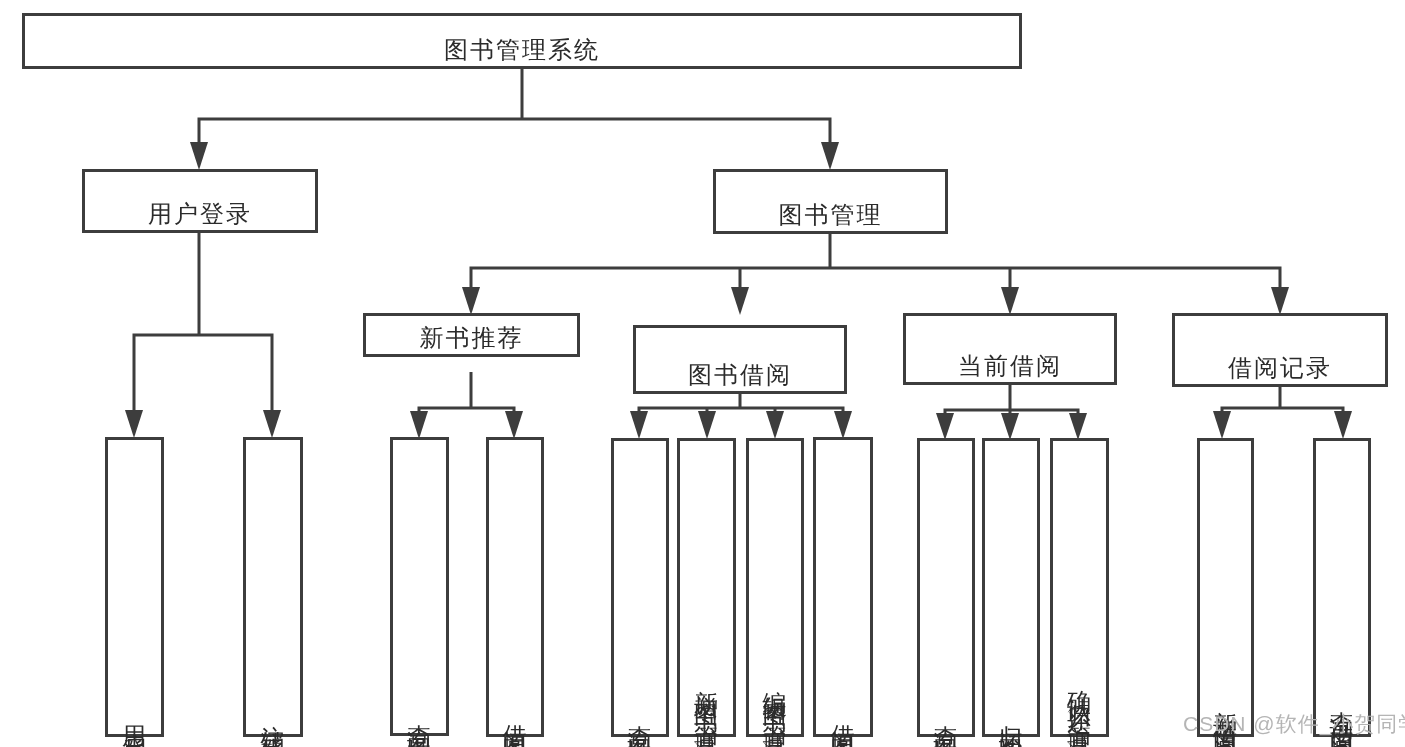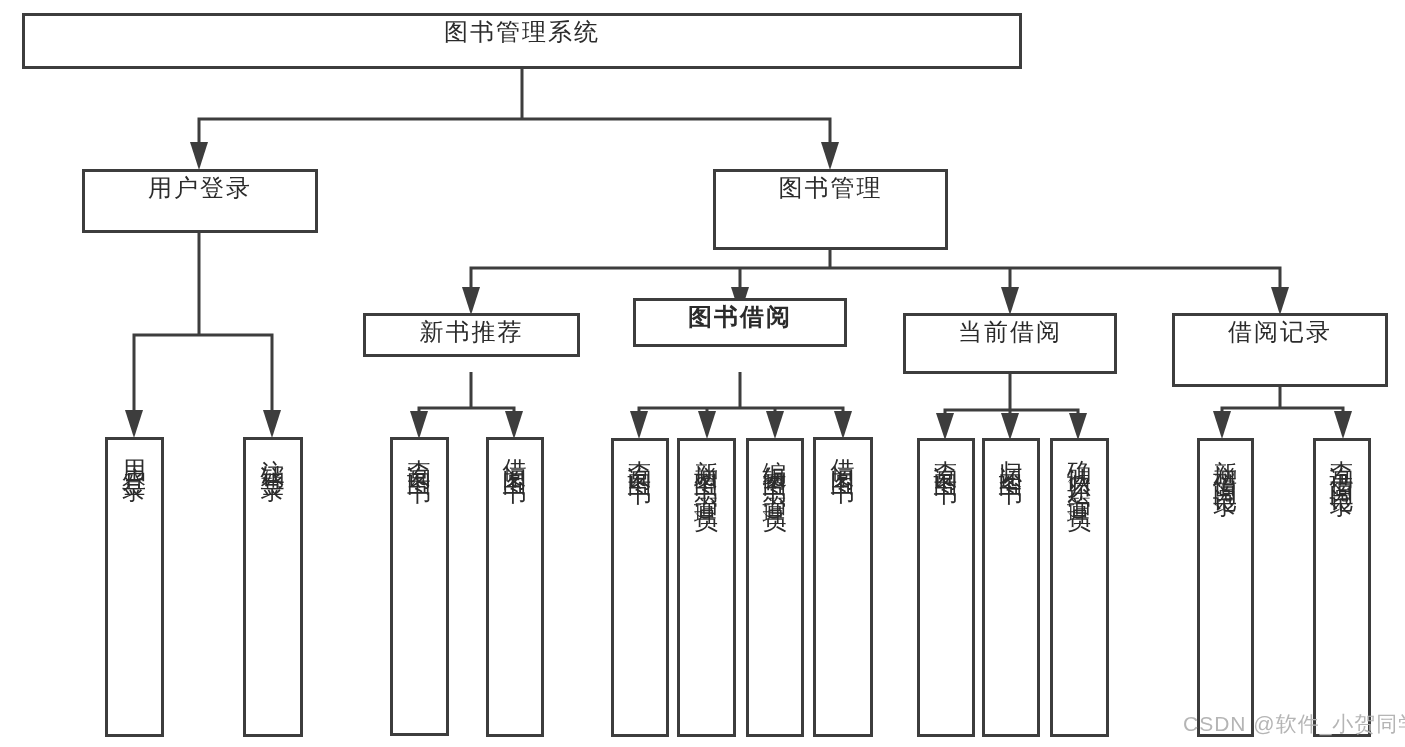--- a/index.html
+++ b/index.html
@@ -10,43 +10,43 @@
     height: 747px;
     overflow: hidden;
     font-family: "Liberation Sans", sans-serif;
     color: #2b2b2b;
   }
   .node {
     position: absolute;
     border: 3px solid #3d3d3d;
     background: #ffffff;
     display: flex;
-    align-items: flex-start;
+    align-items: flex-end;
     justify-content: center;
     font-size: 24px;
     letter-spacing: 2px;
     z-index: 2;
     white-space: nowrap;
   }
   .leaf span {
     writing-mode: vertical-rl;
     text-orientation: mixed;
     letter-spacing: 7px;
     line-height: 1.05;
     white-space: nowrap;
   }
   
   .pos-root          { left: 22px;   top: 13px;  width: 1000px; height: 56px; }
   
   .pos-user-login    { left: 82px;   top: 169px; width: 236px;  height: 64px; }
-  .pos-book-mgmt     { left: 713px;  top: 169px; width: 235px;  height: 81px; }
+  .pos-book-mgmt     { left: 713px;  top: 169px; width: 235px;  height: 65px; }
   
   .pos-new-rec       { left: 363px;  top: 313px; width: 217px;  height: 44px; }
-  .pos-borrow        { left: 633px;  top: 298px; width: 214px;  height: 49px; font-weight: bold; }
-  .pos-current       { left: 903px;  top: 313px; width: 214px;  height: 61px; }
+  .pos-borrow        { left: 633px;  top: 325px; width: 214px;  height: 69px; }
+  .pos-current       { left: 903px;  top: 313px; width: 214px;  height: 72px; }
   .pos-records       { left: 1172px; top: 313px; width: 216px;  height: 74px; }
   
   .pos-ul-login      { left: 105px;  top: 437px; width: 59px; height: 300px; }
   .pos-ul-logout     { left: 243px;  top: 437px; width: 60px; height: 300px; }
   .pos-nr-query      { left: 390px;  top: 437px; width: 59px; height: 299px; }
   .pos-nr-borrow     { left: 486px;  top: 437px; width: 58px; height: 300px; }
   .pos-bb-query      { left: 611px;  top: 438px; width: 58px; height: 299px; }
   .pos-bb-add        { left: 677px;  top: 438px; width: 59px; height: 299px; }
   .pos-bb-edit       { left: 746px;  top: 438px; width: 58px; height: 299px; }
   .pos-bb-borrow     { left: 813px;  top: 437px; width: 60px; height: 300px; }

